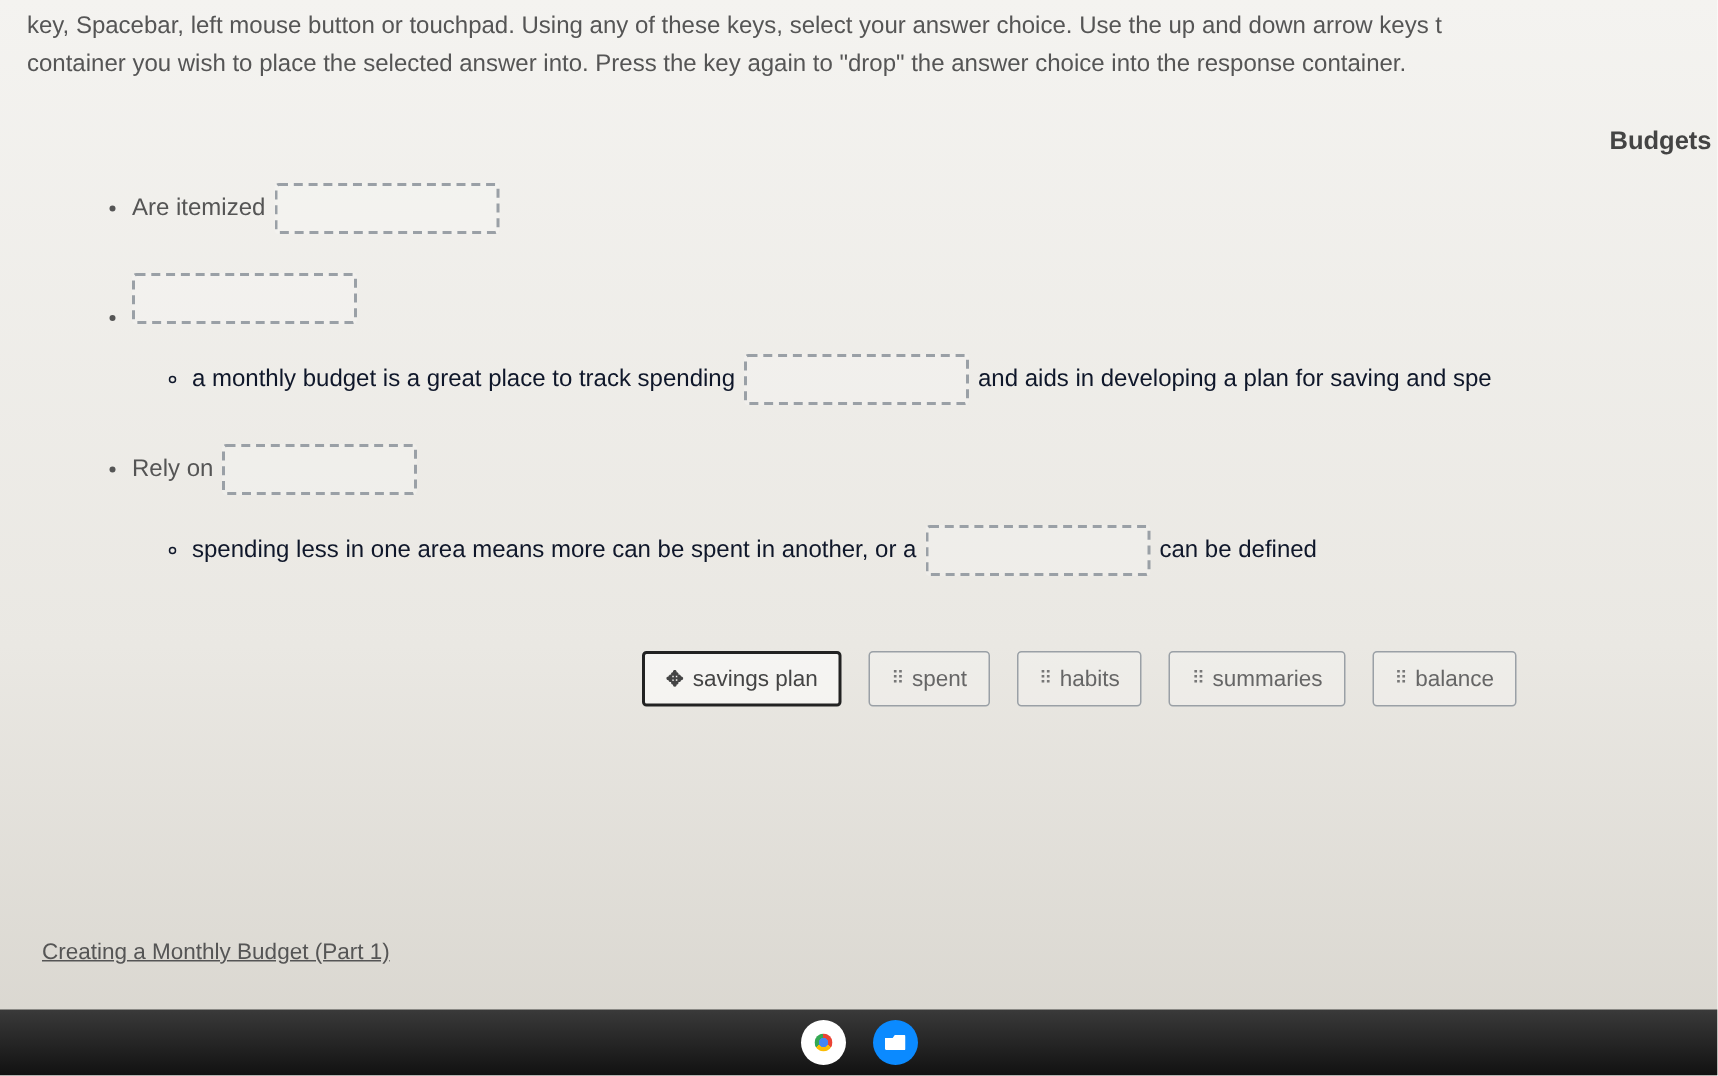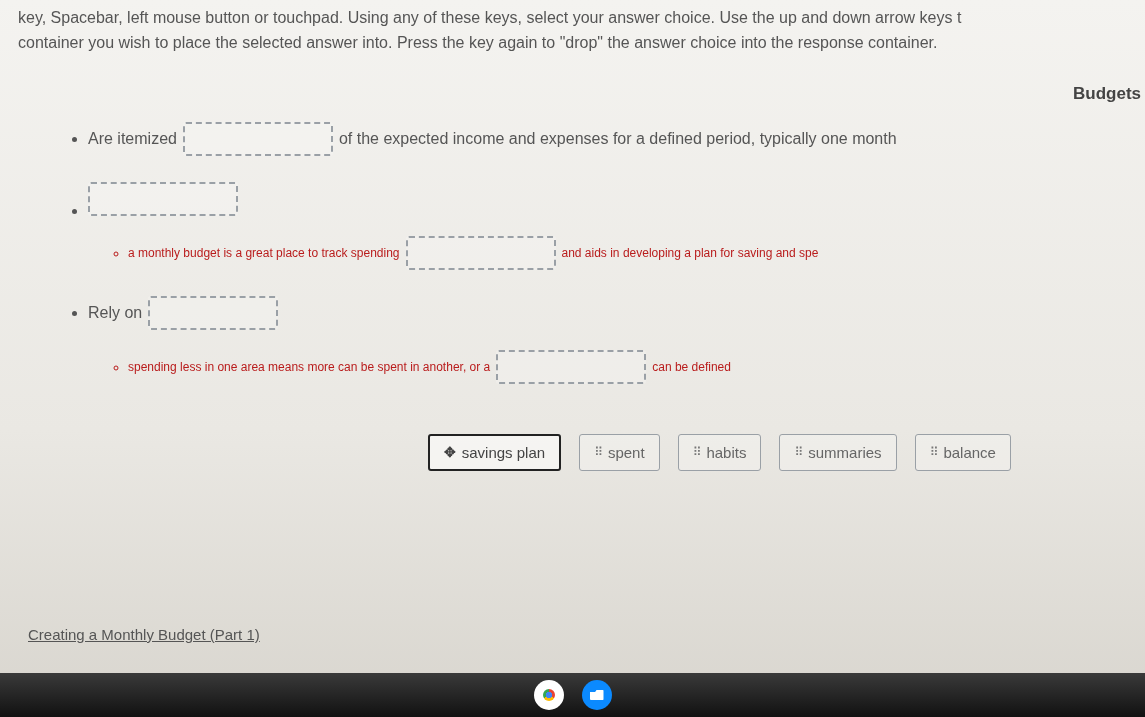--- a/index.html
+++ b/index.html
@@ -11,21 +11,21 @@
     overflow: hidden;
     color: #4a4a4a;
     position: relative;
   }
   .page { padding: 6px 4px 0 18px; }
   .intro { font-size: 16px; line-height: 1.55; color: #555; margin-bottom: 28px; }
   .section-title { font-size: 17px; font-weight: bold; color: #444; margin-bottom: 18px; margin-left: -10px; text-align: right; }
   ul.outer { list-style: disc; padding-left: 70px; }
   ul.outer > li { margin-bottom: 26px; font-size: 16px; color: #555; }
   ul.inner { list-style: circle; padding-left: 40px; margin-top: 20px; }
-  ul.inner > li { margin-bottom: 22px; font-size: 12px; color: #b91c1c; text-align: right; }
+  ul.inner > li { margin-bottom: 22px; font-size: 16px; color: #0f172a; text-align: right; }
   .flowline { display: flex; align-items: center; flex-wrap: wrap; gap: 6px; line-height: 2.0; }
   .dropzone {
     display: inline-flex;
     min-width: 150px;
     height: 34px;
     border: 2px dashed #9aa0a6;
     border-radius: 3px;
     background: rgba(255,255,255,0.2);
     vertical-align: middle;
   }
@@ -113,21 +113,20 @@
     <span>container you wish to place the selected answer into. Press the key again to "drop" the answer choice into the response container.</span>
   </p>
 
   <h3 class="section-title">Budgets</h3>
 
   <ul class="outer">
     <li>
       <span class="flowline">
         <span>Are itemized</span>
         <span class="dropzone"></span>
-        <span>of the expected income and expenses for a defined period, typically one month</span>
       </span>
     </li>
 
     <li>
       <span class="flowline">
         <span class="dropzone"></span>
       </span>
       <ul class="inner">
         <li>
           <span class="flowline">

